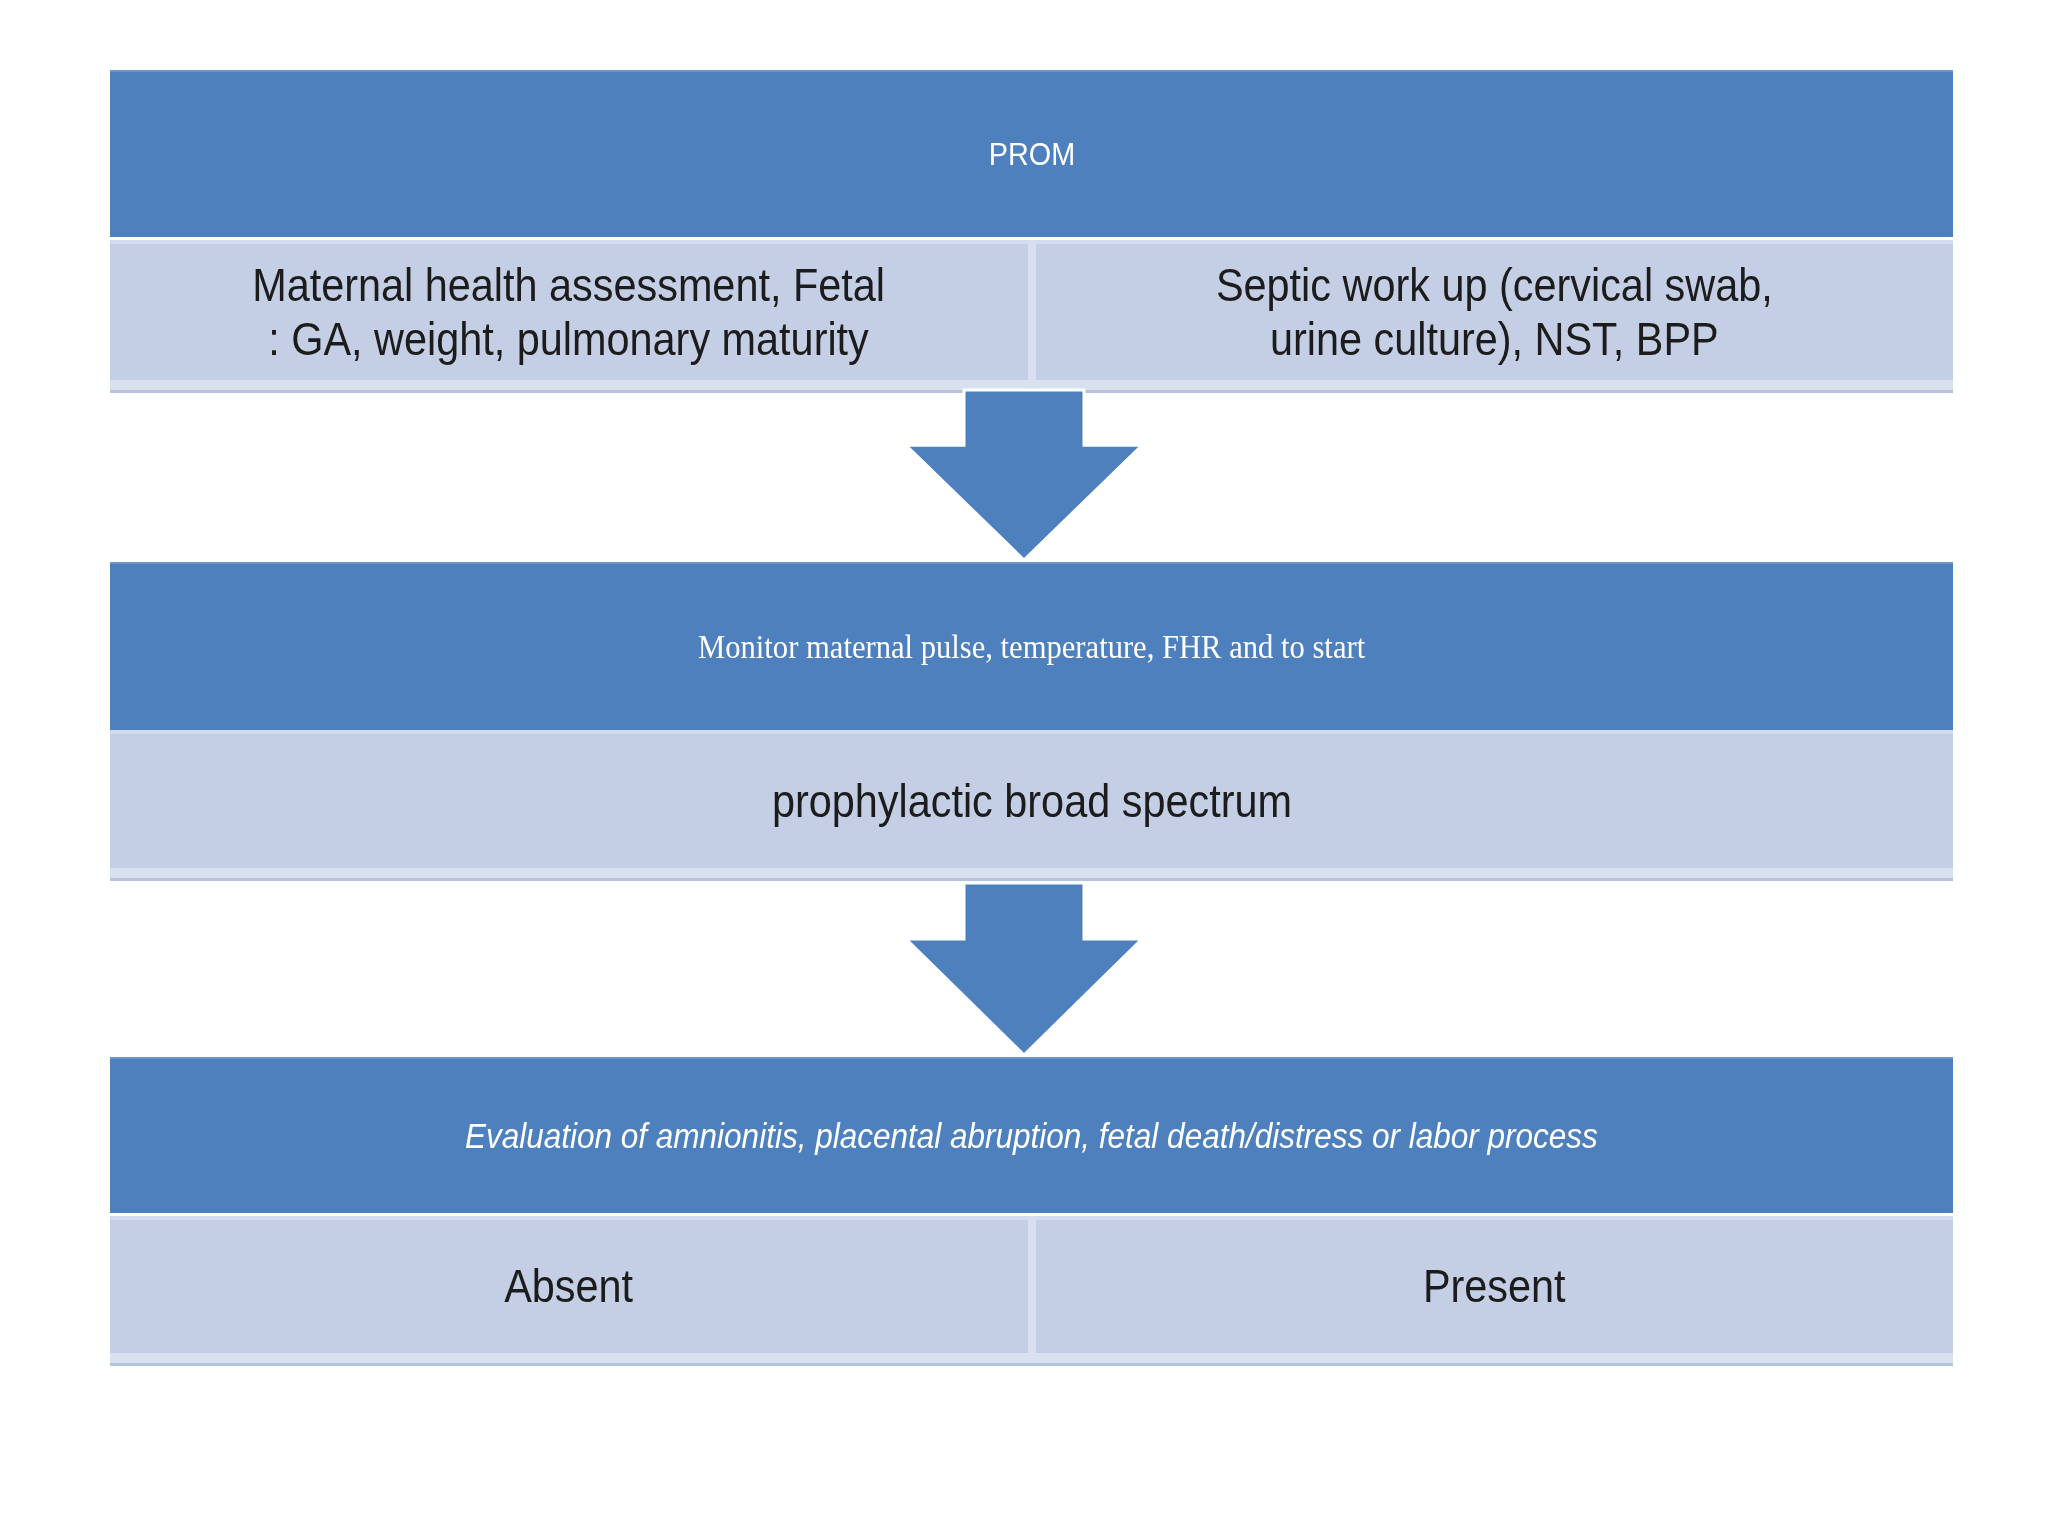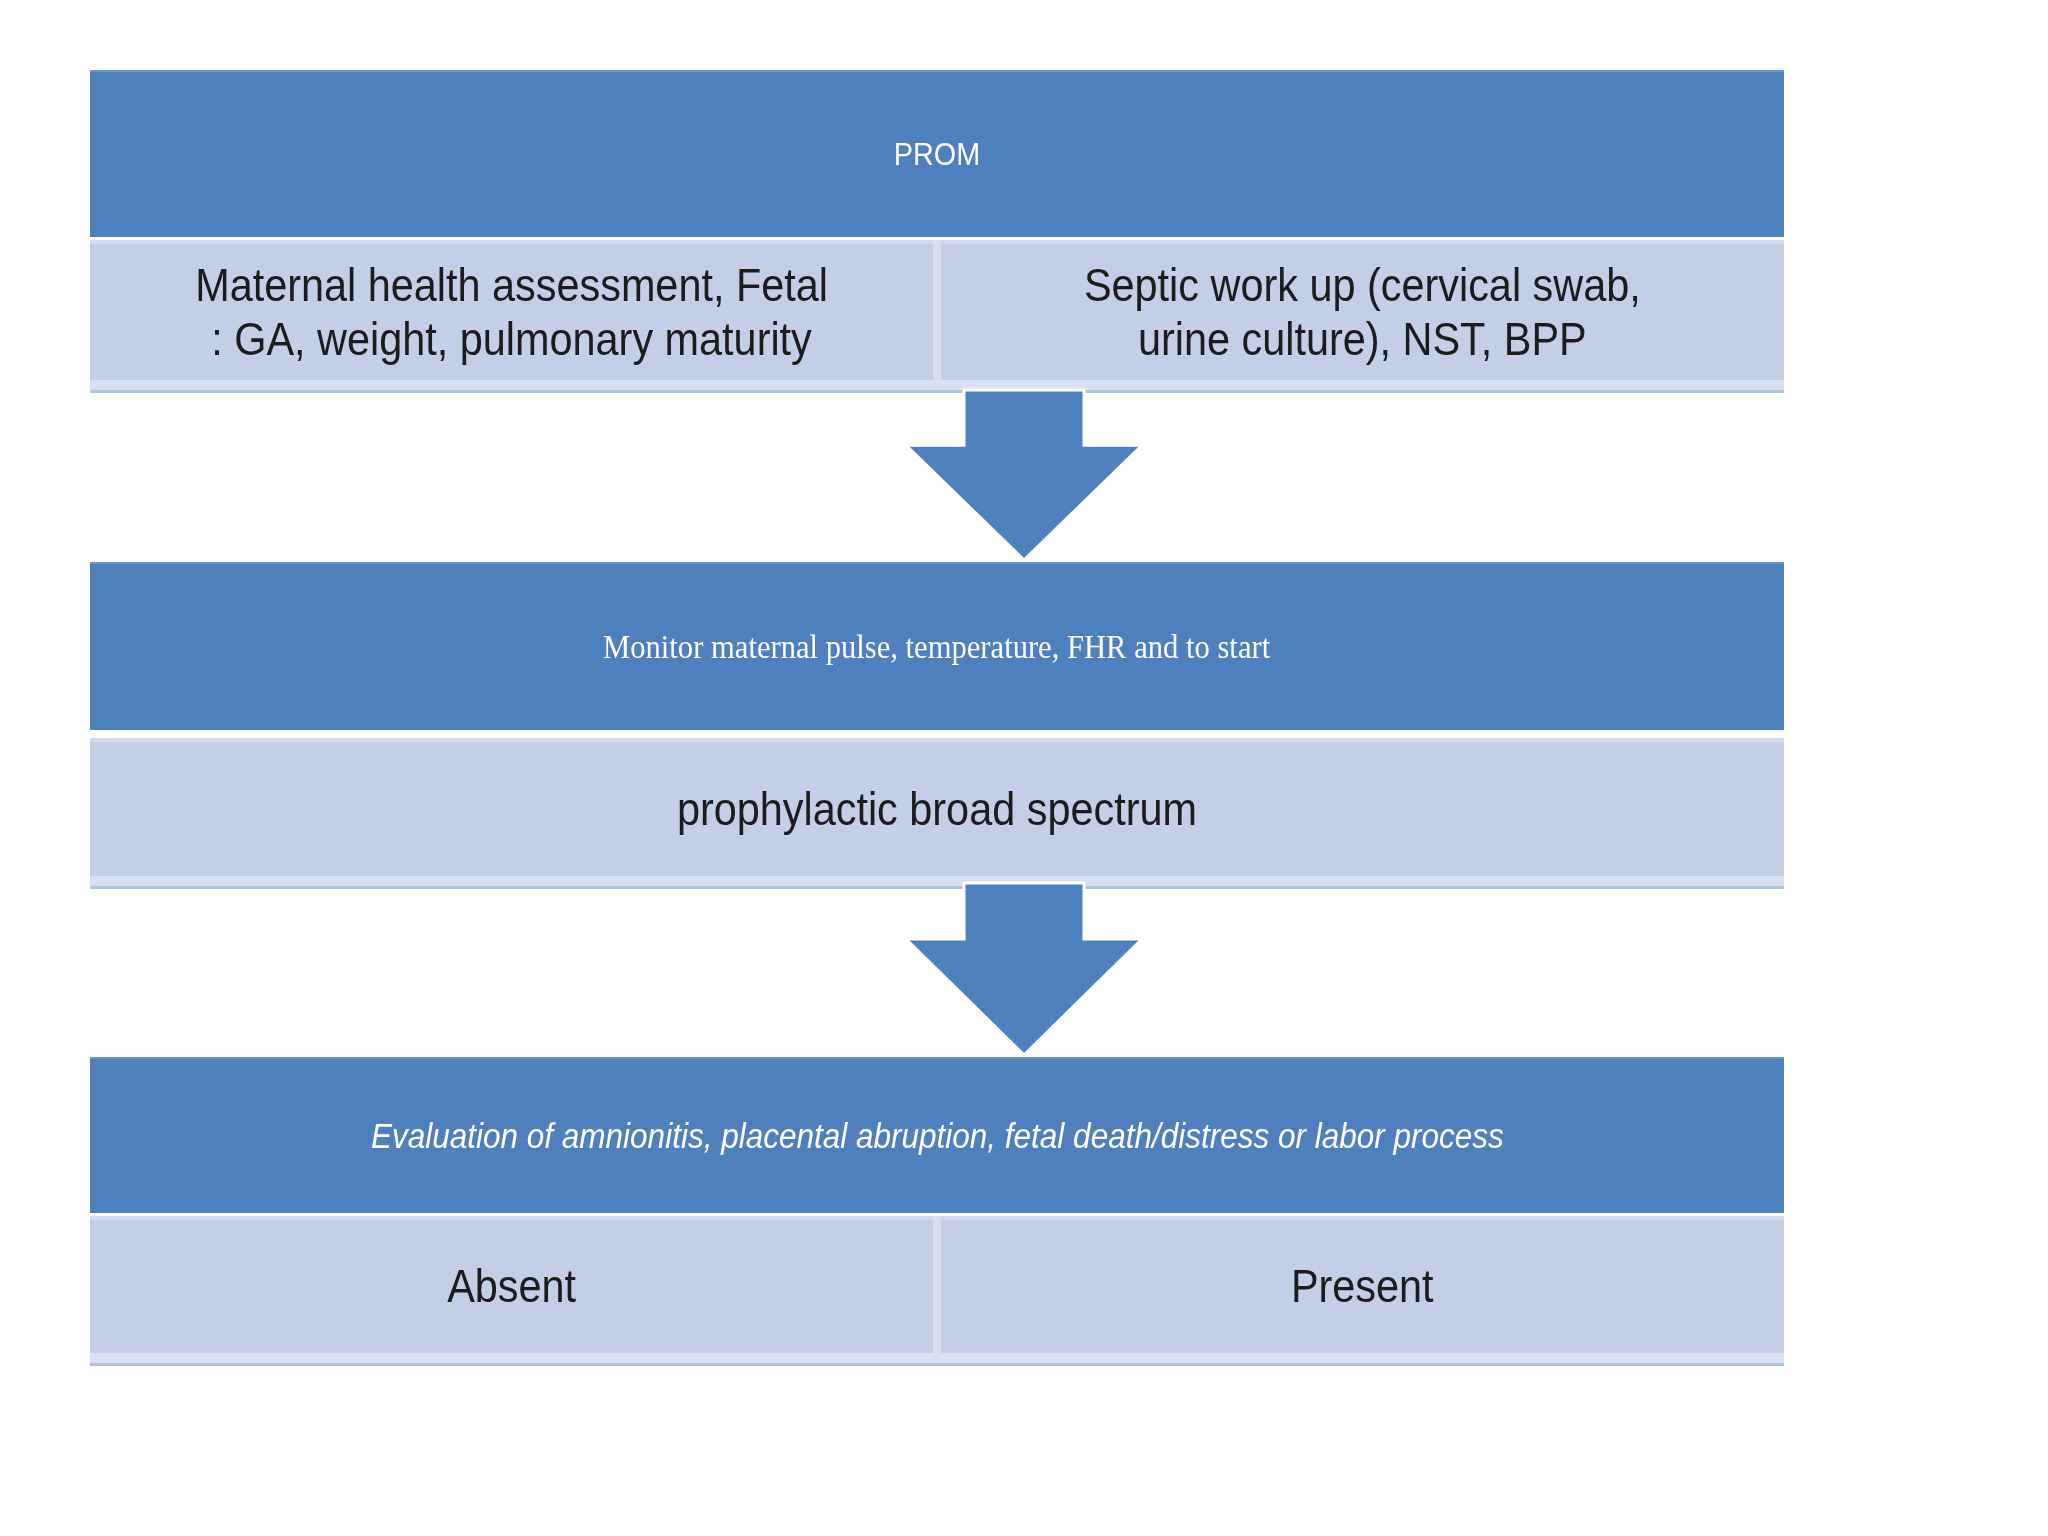--- a/index.html
+++ b/index.html
@@ -10,22 +10,22 @@
   .canvas {
     position: relative;
     width: 2048px;
     height: 1536px;
     background: #ffffff;
     font-family: "Liberation Sans", sans-serif;
     overflow: hidden;
   }
   .col {
     position: absolute;
-    left: 90px;
-    width: 1694px;
+    left: 110px;
+    width: 1843px;
   }
   .hdr {
     width: 100%;
     background: var(--header_blue, #4e80bd);
     color: var(--text_white, #ffffff);
     display: flex;
     align-items: center;
     justify-content: center;
     box-sizing: border-box;
     border-top: 2px solid #6b94c8;
@@ -64,21 +64,21 @@
     position: absolute;
     left: 904px;
     width: 240px;
   }
   #step-1 { top: 70px; }
   #step-1 .hdr { height: 167px; }
   #step-1 .row { margin-top: 3px; height: 150px; }
   #arrow-1 { top: 388px; height: 174px; }
   #step-2 { top: 562px; }
   #step-2 .hdr { height: 168px; }
-  #step-2 .row { margin-top: 8px; height: 148px; }
+  #step-2 .row { margin-top: 0; height: 148px; }
   #arrow-2 { top: 881px; height: 176px; }
   #step-3 { top: 1057px; }
   #step-3 .hdr { height: 156px; }
   #step-3 .row { margin-top: 3px; height: 147px; }
 </style>
 </head>
 <body>
 
 <div class="canvas">
 

